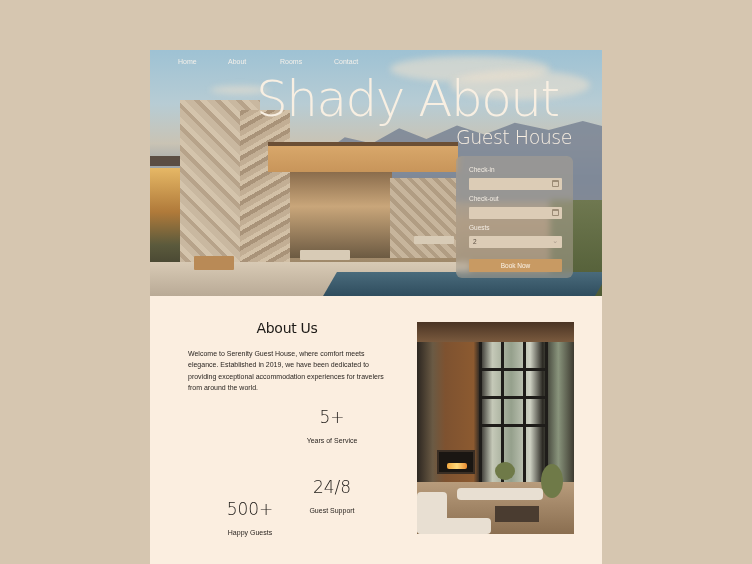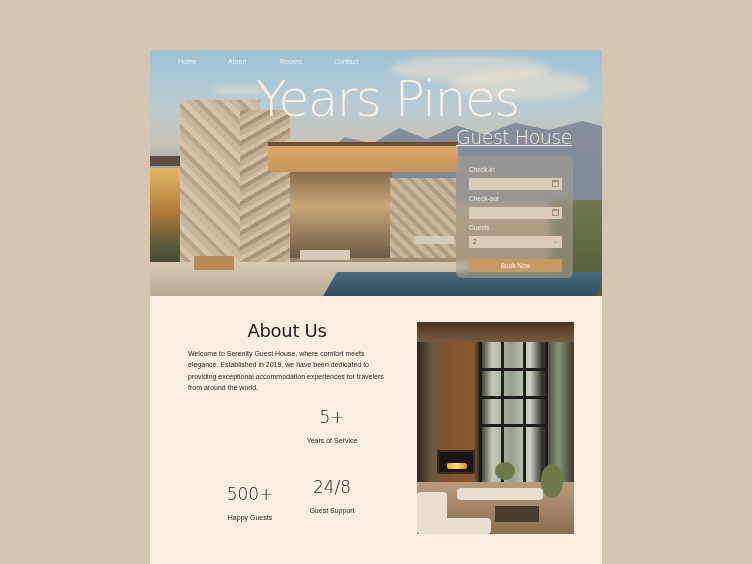--- a/index.html
+++ b/index.html
@@ -32,35 +32,35 @@
   .terrace { position: absolute; left: 0; top: 212px; width: 320px; height: 34px;
     background: linear-gradient(180deg,#d8cab5,#b9aa96); }
   .pool { position: absolute; left: 180px; top: 222px; width: 272px; height: 24px;
     background: linear-gradient(180deg,#4a6b7c,#2f4d5e); transform: skewX(-30deg); }
   .furniture { position: absolute; background: #b98a56; border-radius: 1px; }
 
   .nav { position: absolute; left: 0; top: 0; width: 452px; height: 24px; }
   .nav span { position: absolute; top: 8px; font-size: 7px; color: #f4f0ea; }
 
   .title { position: absolute; left: 106px; top: 24px; font-family: "DejaVu Sans", sans-serif; font-size: 50px; font-weight: 300; color: #f8efe2; letter-spacing: -1.5px; line-height: 1; white-space: nowrap; }
-  .subtitle { position: absolute; left: 306px; top: 76px; font-family: "DejaVu Sans", sans-serif; font-size: 19px; font-weight: 300; color: #f8efe2; letter-spacing: -0.5px; white-space: nowrap; text-decoration: underline; }
+  .subtitle { position: absolute; left: 306px; top: 76px; font-family: "DejaVu Sans", sans-serif; font-size: 19px; font-weight: 300; color: #f8efe2; letter-spacing: -0.5px; white-space: nowrap; }
 
   
   .booking { position: absolute; left: 306px; top: 106px; width: 117px; height: 122px;
     background: rgba(170,160,145,0.55); border-radius: 6px; backdrop-filter: blur(3px); }
   .booking .lbl { position: absolute; left: 13px; font-size: 6.5px; color: #f3ece2; }
   .booking .field { position: absolute; left: 13px; width: 93px; height: 12px; background: #dcccb6; border-radius: 1px; }
   .booking .field .ico { position: absolute; right: 3px; top: 2px; width: 7px; height: 7px; border: 1px solid #9d8c76; border-top-width: 2px; border-radius: 1px; }
   .booking .field .val { position: absolute; left: 4px; top: 2px; font-size: 6.5px; color: #5a4d40; }
   .booking .field .chev { position: absolute; right: 4px; top: 1px; font-size: 7px; color: #a8998a; }
   .book-btn { position: absolute; left: 13px; top: 103px; width: 93px; height: 13px; background: #c89a63; border-radius: 1px;
     font-size: 6.5px; color: #fbf3e8; text-align: center; line-height: 13px; border: none; font-family: "Liberation Sans", sans-serif; }
 
   
-  .about-title { position: absolute; left: 38px; top: 270px; width: 198px; text-align: center; font-family: "DejaVu Sans", sans-serif; font-size: 18px; color: #1d1a17; font-weight: 400; letter-spacing: -0.3px; }
+  .about-title { position: absolute; left: 38px; top: 270px; width: 198px; text-align: center; font-family: "DejaVu Sans", sans-serif; font-size: 14px; color: #1d1a17; font-weight: 400; letter-spacing: -0.3px; }
   .about-text { position: absolute; left: 38px; top: 298px; width: 205px; font-size: 7px; line-height: 11.3px; color: #2a2521; }
   .stat { position: absolute; width: 80px; text-align: center; }
   .stat .num { font-family: "DejaVu Sans", sans-serif; font-size: 17px; color: #1d1a17; font-weight: 300; line-height: 1; }
   .stat .cap { font-size: 7px; color: #2a2521; margin-top: 11px; }
 
   .interior { position: absolute; left: 267px; top: 272px; width: 157px; height: 212px; overflow: hidden;
     background: linear-gradient(90deg, #2c2620 0%, #6a5a44 10%, #7e5230 18%, #8c5a30 36%, #2b2824 40%, #c5c9b8 48%, #95a08c 60%, #cfd2c4 72%, #2c2a24 80%, #89947c 90%, #3d3a30 100%); }
   .interior .ceiling { position: absolute; left: 0; top: 0; width: 157px; height: 20px; background: linear-gradient(180deg,#4a3424,#7a5a3e); }
   .interior .win-v { position: absolute; top: 20px; width: 3px; height: 140px; background: #1f1d1a; }
   .interior .win-h { position: absolute; left: 64px; width: 66px; height: 3px; background: #1f1d1a; }
@@ -96,21 +96,21 @@
     <div class="furniture" style="left:150px;top:200px;width:50px;height:10px;background:#d8cbb6;"></div>
     <div class="furniture" style="left:264px;top:186px;width:40px;height:8px;background:#d8cbb6;"></div>
 
     <nav class="nav">
       <span style="left:28px;">Home</span>
       <span style="left:78px;">About</span>
       <span style="left:130px;">Rooms</span>
       <span style="left:184px;">Contact</span>
     </nav>
 
-    <h1 class="title">Years Pines</h1>
+    <h1 class="title">Shady About</h1>
     <div class="subtitle">Guest House</div>
 
     <form class="booking">
       <span class="lbl" style="top:10px;">Check-in</span>
       <div class="field" style="top:22px;">
         <span class="val"></span>
         <span class="ico"></span>
       </div>
       <span class="lbl" style="top:39px;">Check-out</span>
       <div class="field" style="top:51px;">
@@ -126,21 +126,21 @@
     </form>
   </section>
 
   <h2 class="about-title">About Us</h2>
   <p class="about-text">Welcome to Serenity Guest House, where comfort meets elegance. Established in 2019, we have been dedicated to providing exceptional accommodation experiences for travelers from around the world.</p>
 
   <div class="stat" style="left:142px;top:359px;">
     <div class="num">5+</div>
     <div class="cap">Years of Service</div>
   </div>
-  <div class="stat" style="left:60px;top:436px;">
+  <div class="stat" style="left:60px;top:451px;">
     <div class="num">500+</div>
     <div class="cap">Happy Guests</div>
   </div>
   <div class="stat" style="left:142px;top:429px;">
     <div class="num">24/8</div>
     <div class="cap">Guest Support</div>
   </div>
 
   <div class="interior">
     <div class="ceiling"></div>

